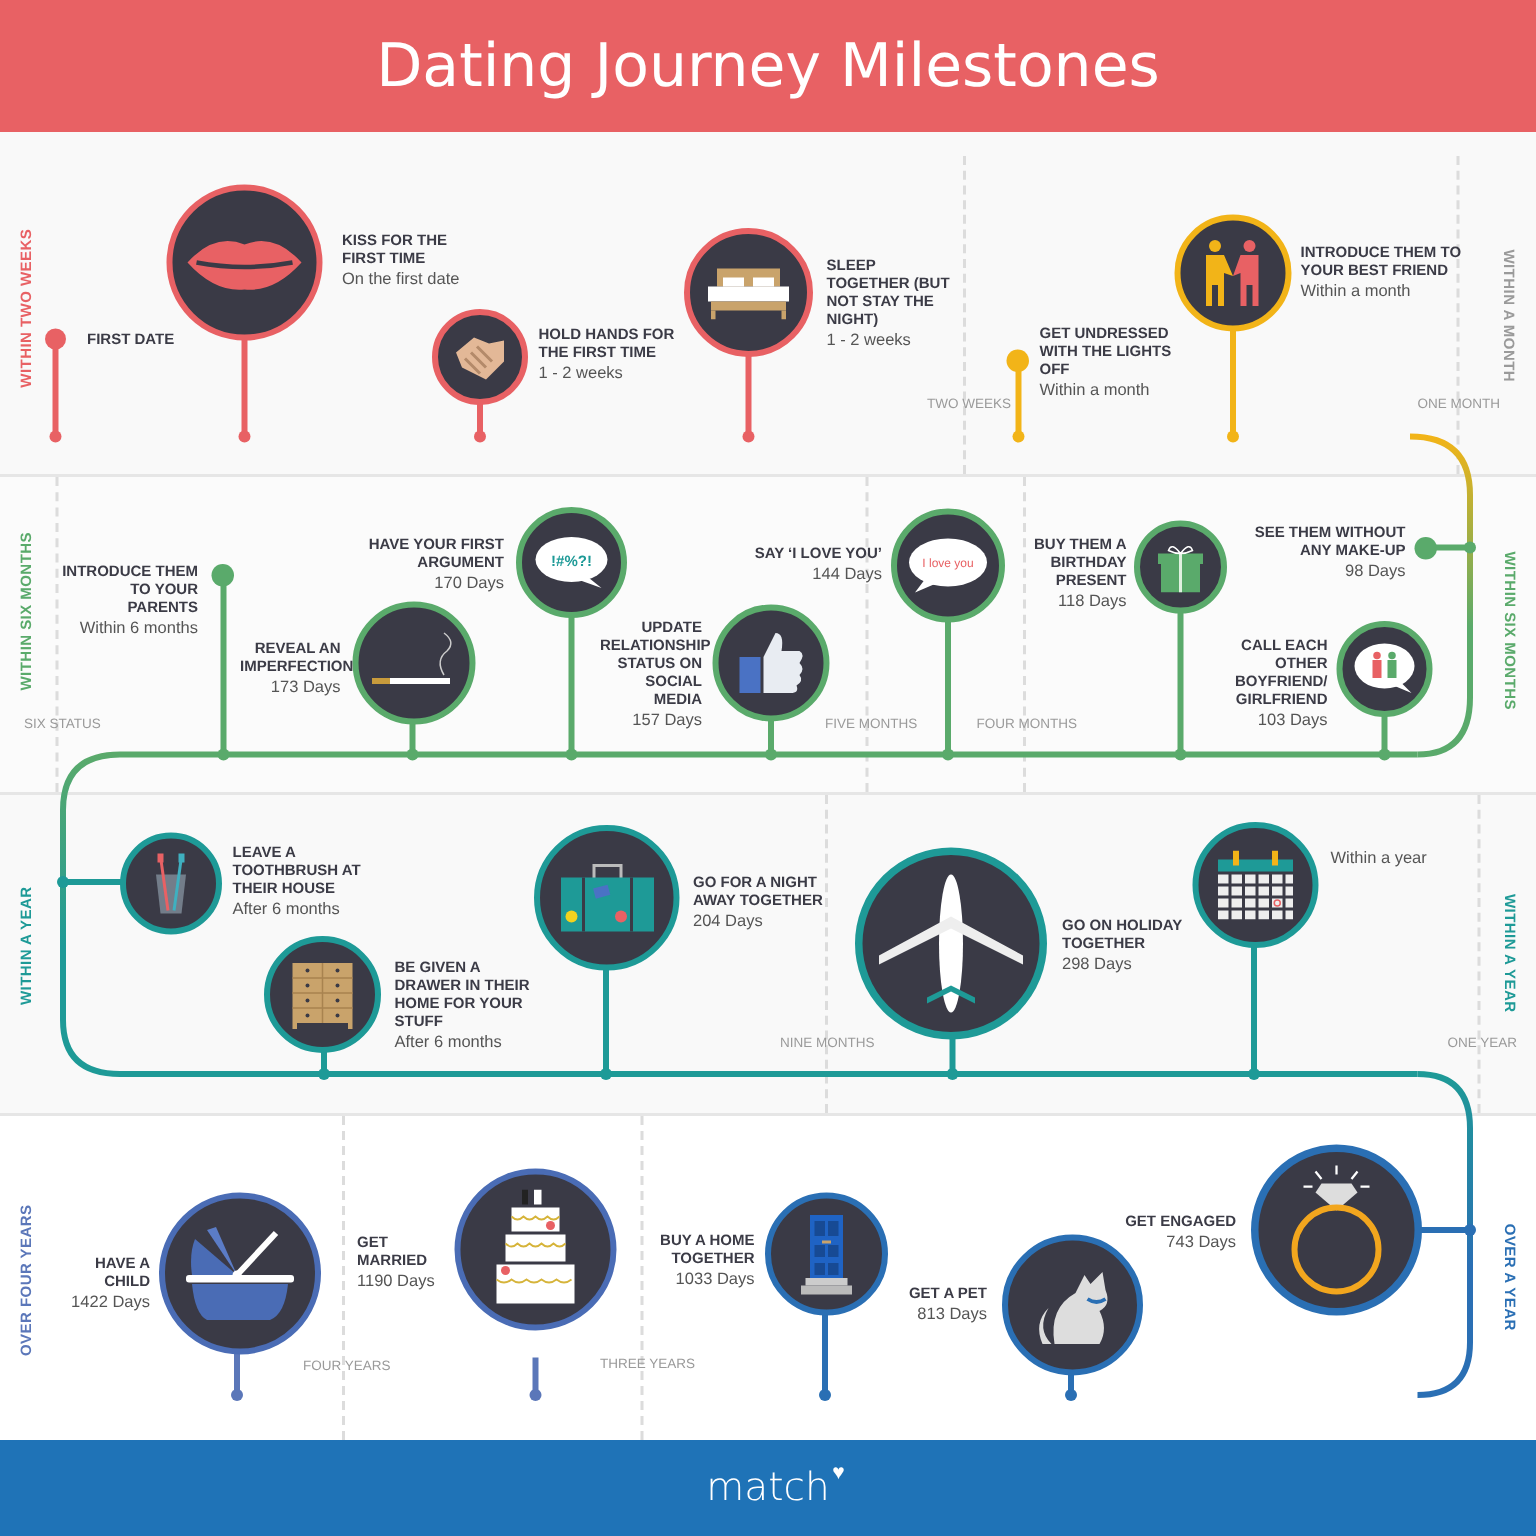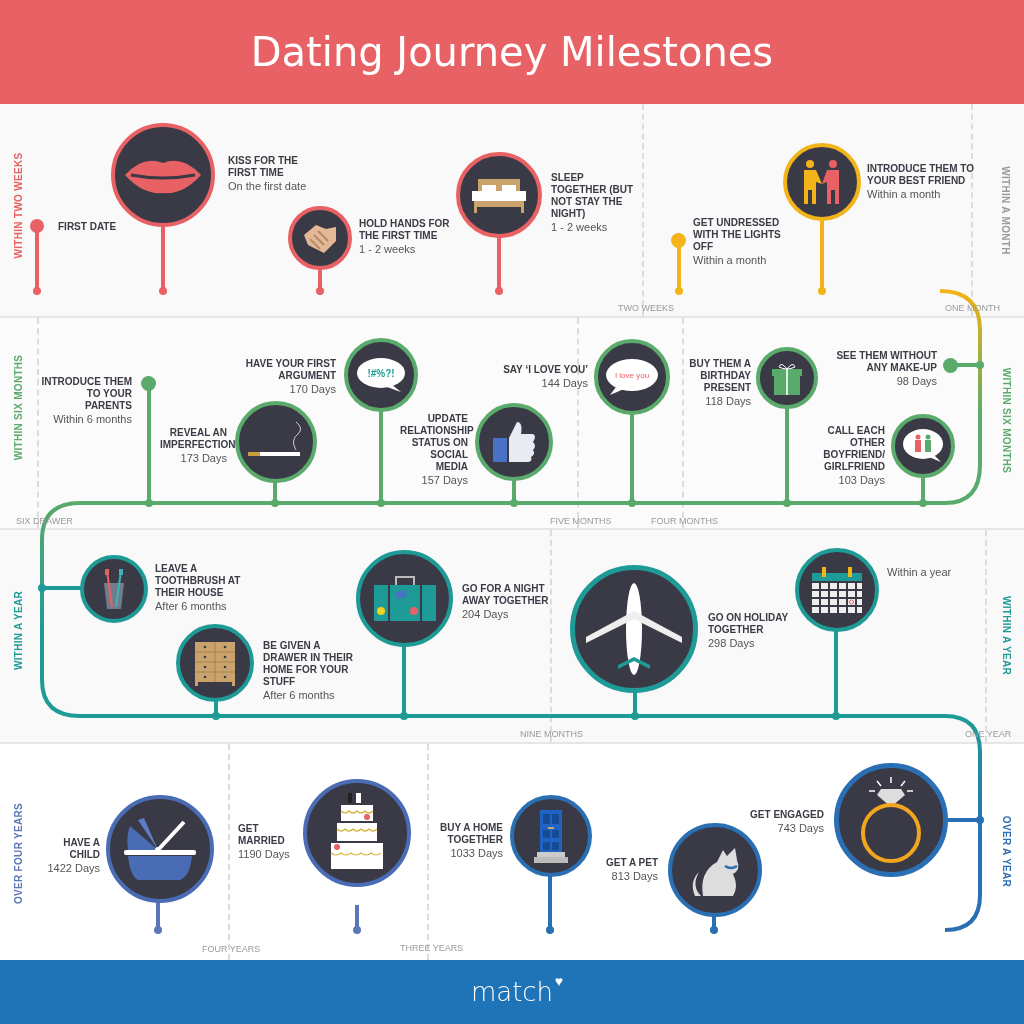--- a/index.html
+++ b/index.html
@@ -1,31 +1,31 @@
 <!DOCTYPE html>
 <html><head>
 <meta charset="utf-8">
 <style>
   html, body { margin:0; padding:0; }
   body { width:1024px; height:1024px; position:relative; overflow:hidden; background:#f9f9f9; font-family:"Liberation Sans", sans-serif; }
-  .header { position:absolute; left:0; top:0; width:1024px; height:104px; background:#e86164; display:flex; align-items:center; justify-content:center; }
+  .header { position:absolute; left:0; top:0; width:1024px; height:88px; background:#e86164; display:flex; align-items:center; justify-content:center; }
   .header h1 { margin:0; color:#fff; font-family:"DejaVu Sans", sans-serif; font-weight:normal; font-size:40px; letter-spacing:0px; }
   .footer { position:absolute; left:0; top:960px; width:1024px; height:64px; background:#1f73b7; display:flex; align-items:center; justify-content:center; }
   .footer .logo { color:#fff; font-family:"DejaVu Sans", sans-serif; font-size:26px; font-weight:300; position:relative; }
   .footer .logo .heart { position:absolute; right:-10px; top:-4px; font-size:14px; }
   .band { position:absolute; left:0; width:1024px; }
   .band.b1 { top:104px; height:212px; background:#f9f9f9; }
   .band.b2 { top:318px; height:210px; background:#fbfbfb; }
   .band.b3 { top:530px; height:212px; background:#f9f9f9; }
   .band.b4 { top:744px; height:216px; background:#fff; }
   .sep { position:absolute; left:0; width:1024px; height:2px; background:#e6e6e6; }
   .vlabel { position:absolute; font-size:10px; font-weight:bold; white-space:nowrap; letter-spacing:0.3px; }
   .vlabel.left { transform:rotate(-90deg); transform-origin:center; }
   .vlabel.right { transform:rotate(90deg); transform-origin:center; }
-  .tick { position:absolute; font-size:9px; color:#9a9a9a; white-space:nowrap;margin-top:39px; }
+  .tick { position:absolute; font-size:9px; color:#9a9a9a; white-space:nowrap; }
   .dash { position:absolute; width:0; border-left:2px dashed #dcdcdc; }
   .ms { position:absolute; font-size:10px; line-height:12px; color:#3b3b46; }
   .ms .t { font-weight:bold; display:block; font-family:"Liberation Sans", sans-serif; font-stretch:condensed; }
   .ms .v { display:block; font-size:11px; color:#555; margin-top:1px; }
   .ms.r { text-align:right; }
   .circ { position:absolute; border-radius:50%; background:#3a3a46; box-sizing:border-box; display:flex; align-items:center; justify-content:center; }
   .dot { position:absolute; border-radius:50%; }
   svg.track { position:absolute; left:0; top:0; }
 </style>
 </head>
@@ -142,21 +142,21 @@
 <div class="vlabel right" style="left:950px;top:205px;width:110px;text-align:center;color:#9a9a9a">WITHIN A MONTH</div>
 <div class="vlabel left" style="left:-42px;top:402px;width:120px;text-align:center;color:#5aaa6b">WITHIN SIX MONTHS</div>
 <div class="vlabel right" style="left:946px;top:415px;width:120px;text-align:center;color:#5aaa6b">WITHIN SIX MONTHS</div>
 <div class="vlabel left" style="left:-32px;top:625px;width:100px;text-align:center;color:#1e9a97">WITHIN A YEAR</div>
 <div class="vlabel right" style="left:956px;top:630px;width:100px;text-align:center;color:#1e9a97">WITHIN A YEAR</div>
 <div class="vlabel left" style="left:-42px;top:848px;width:120px;text-align:center;color:#5b77b9">OVER FOUR YEARS</div>
 <div class="vlabel right" style="left:966px;top:846px;width:80px;text-align:center;color:#2a6fb4">OVER A YEAR</div>
 
 <div class="tick" style="left:618px;top:264px">TWO WEEKS</div>
 <div class="tick" style="left:945px;top:264px">ONE MONTH</div>
-<div class="tick" style="left:16px;top:477px">SIX DRAWER</div>
+<div class="tick" style="left:16px;top:477px">SIX STATUS</div>
 <div class="tick" style="left:550px;top:477px">FIVE MONTHS</div>
 <div class="tick" style="left:651px;top:477px">FOUR MONTHS</div>
 <div class="tick" style="left:520px;top:690px">NINE MONTHS</div>
 <div class="tick" style="left:965px;top:690px">ONE YEAR</div>
 <div class="tick" style="left:202px;top:905px">FOUR YEARS</div>
 <div class="tick" style="left:400px;top:904px">THREE YEARS</div>
 
 <div class="dot" style="left:30px;top:219px;width:14px;height:14px;background:#e86164"></div>
 <div class="ms" style="left:58px;top:221px">
     <span class="t">FIRST DATE</span>

